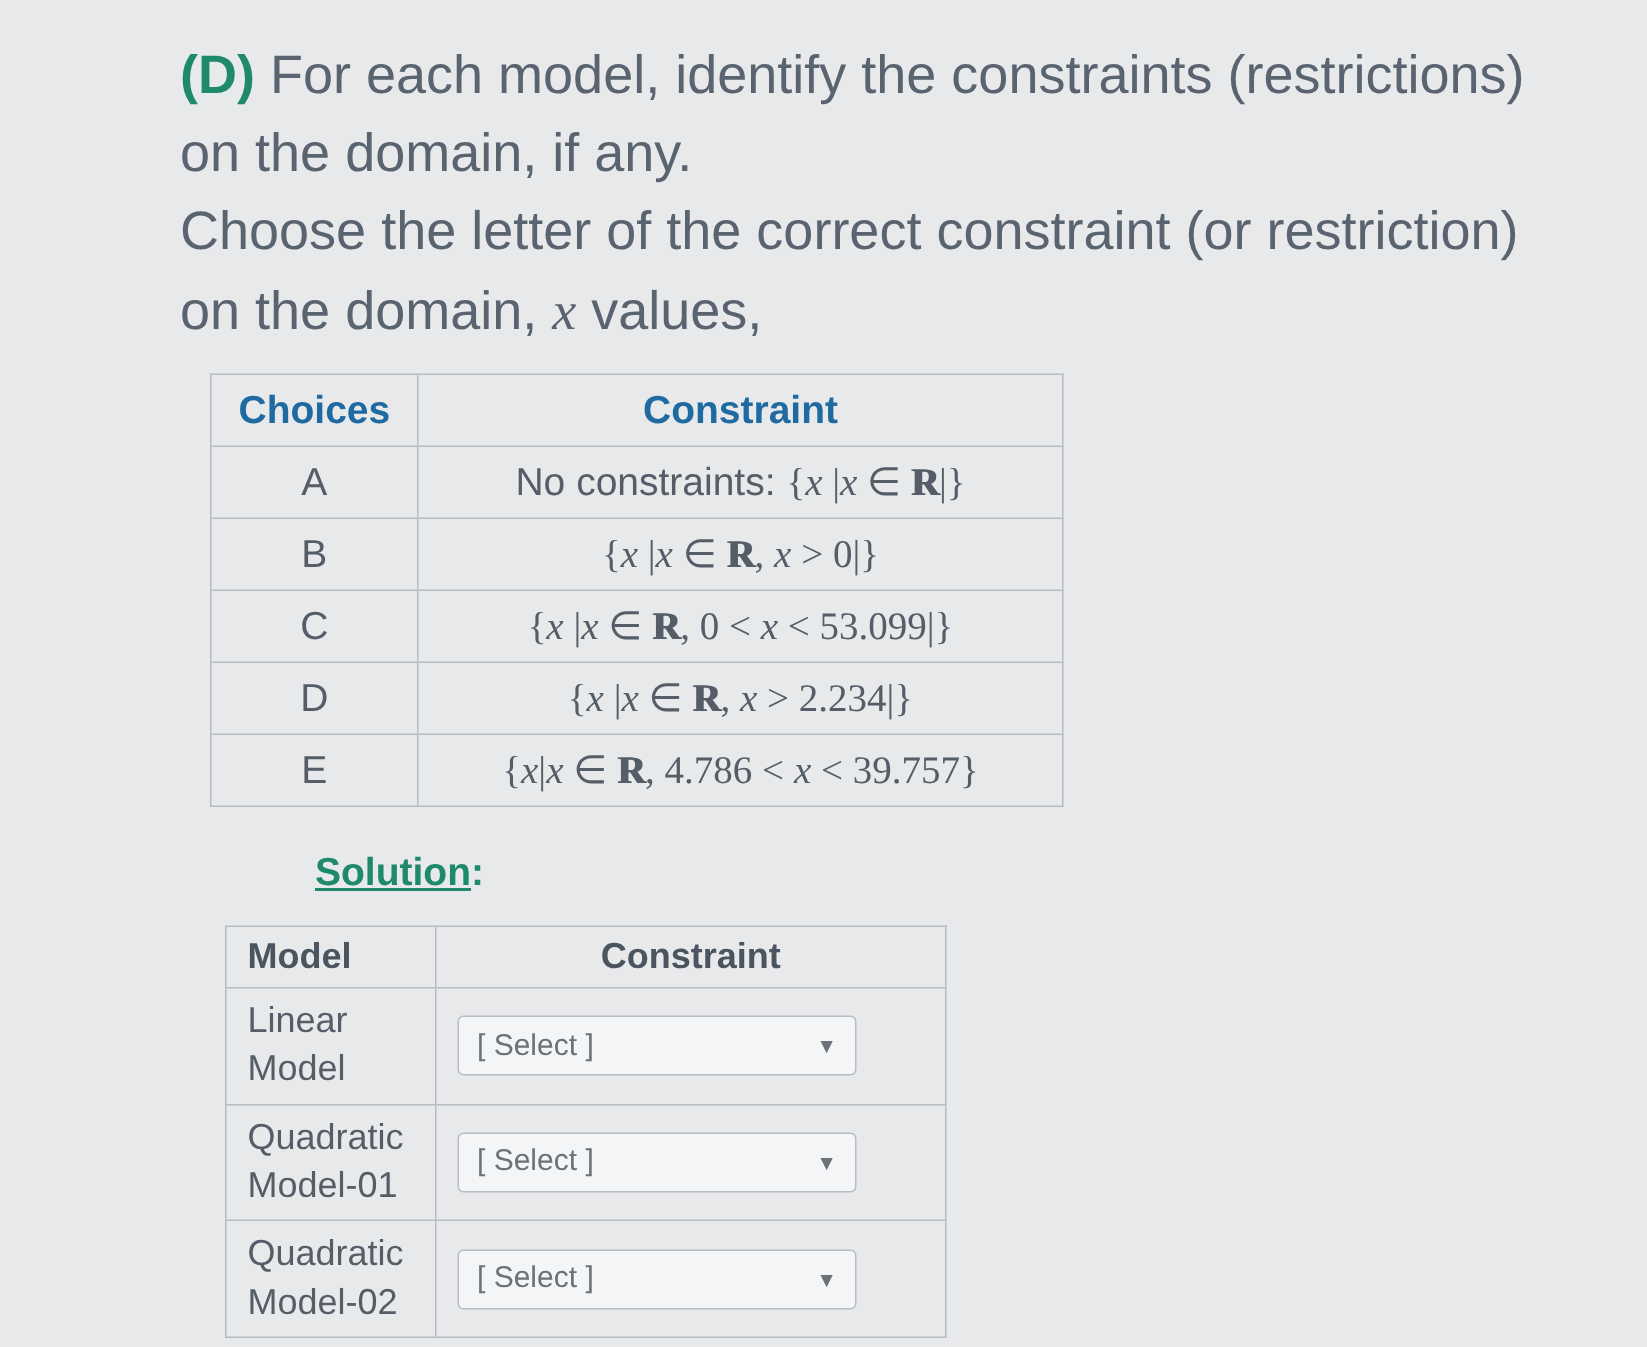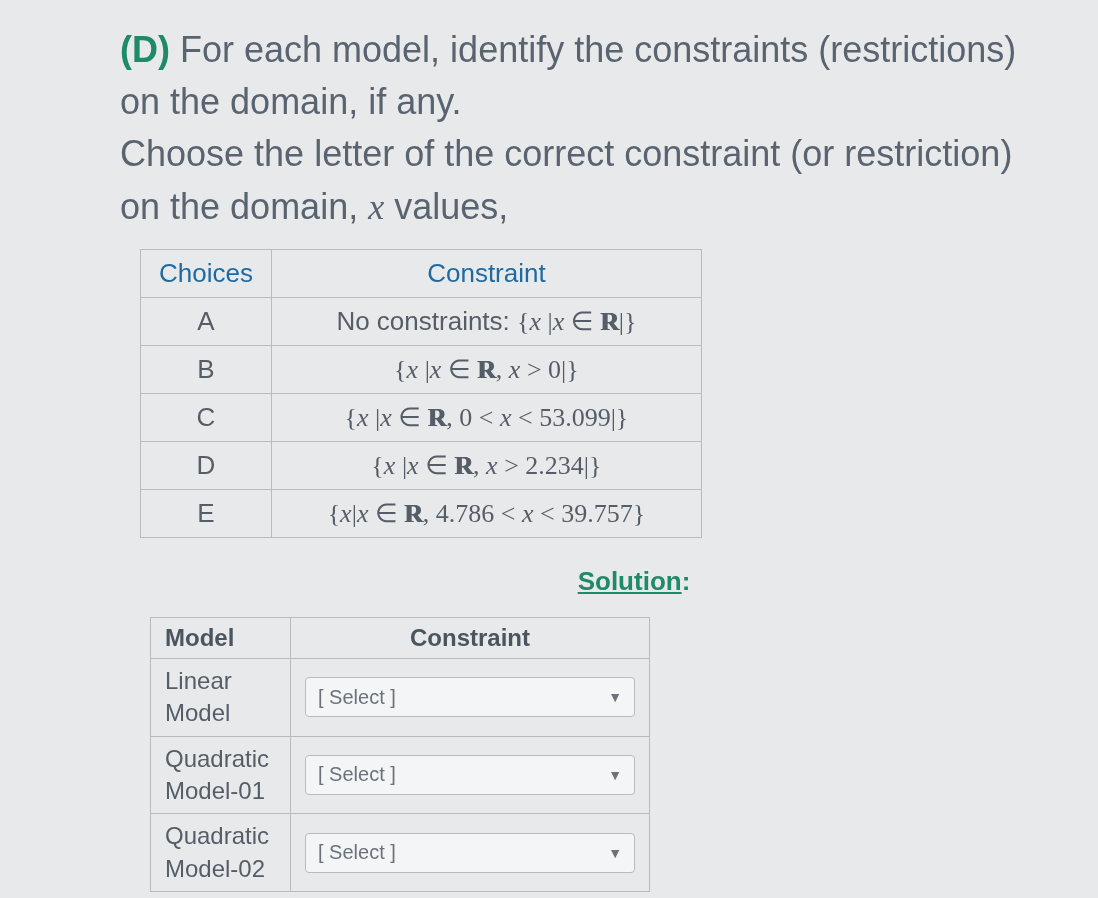--- a/index.html
+++ b/index.html
@@ -35,21 +35,21 @@
   }
   table.choices th, table.choices td {
     border: 1px solid #b8bcc0;
     padding: 8px 18px;
     font-size: 26px;
     text-align: center;
     vertical-align: middle;
   }
   table.choices th {
     color: #1f6aa0;
-    font-weight: 400;
+    font-weight: 700;
     background: transparent;
   }
   table.choices td {
     color: #555e68;
     font-family: Georgia, 'Times New Roman', serif;
   }
   table.choices td.letter {
     font-family: "Segoe UI", Arial, sans-serif;
     width: 130px;
   }
@@ -69,21 +69,20 @@
     left: 1px; top: 0;
   }
 
   .solution-label {
     color: #1f8a6a;
     font-weight: 600;
     font-size: 26px;
     text-decoration: underline;
     margin-left: 90px;
     margin-bottom: 20px;
-    text-align: center;
   }
   .solution-label .colon { text-decoration: none; display: inline-block; }
 
   table.solution {
     border-collapse: collapse;
     margin-left: 30px;
     border-radius: 20px;
   }
   table.solution th, table.solution td {
     border: 1px solid #b8bcc0;
@@ -107,21 +106,21 @@
   }
 
   .select {
     display: flex;
     align-items: center;
     justify-content: space-between;
     border: 1px solid #b8bcc0;
     border-radius: 4px;
     background: #f4f5f6;
     padding: 6px 12px;
-    width: 330px;
+    width: 266px;
     height: 40px;
     font-size: 20px;
     color: #6a727a;
     cursor: pointer;
   }
   .select .chev {
     font-size: 14px;
     color: #6a727a;
   }
 </style>

